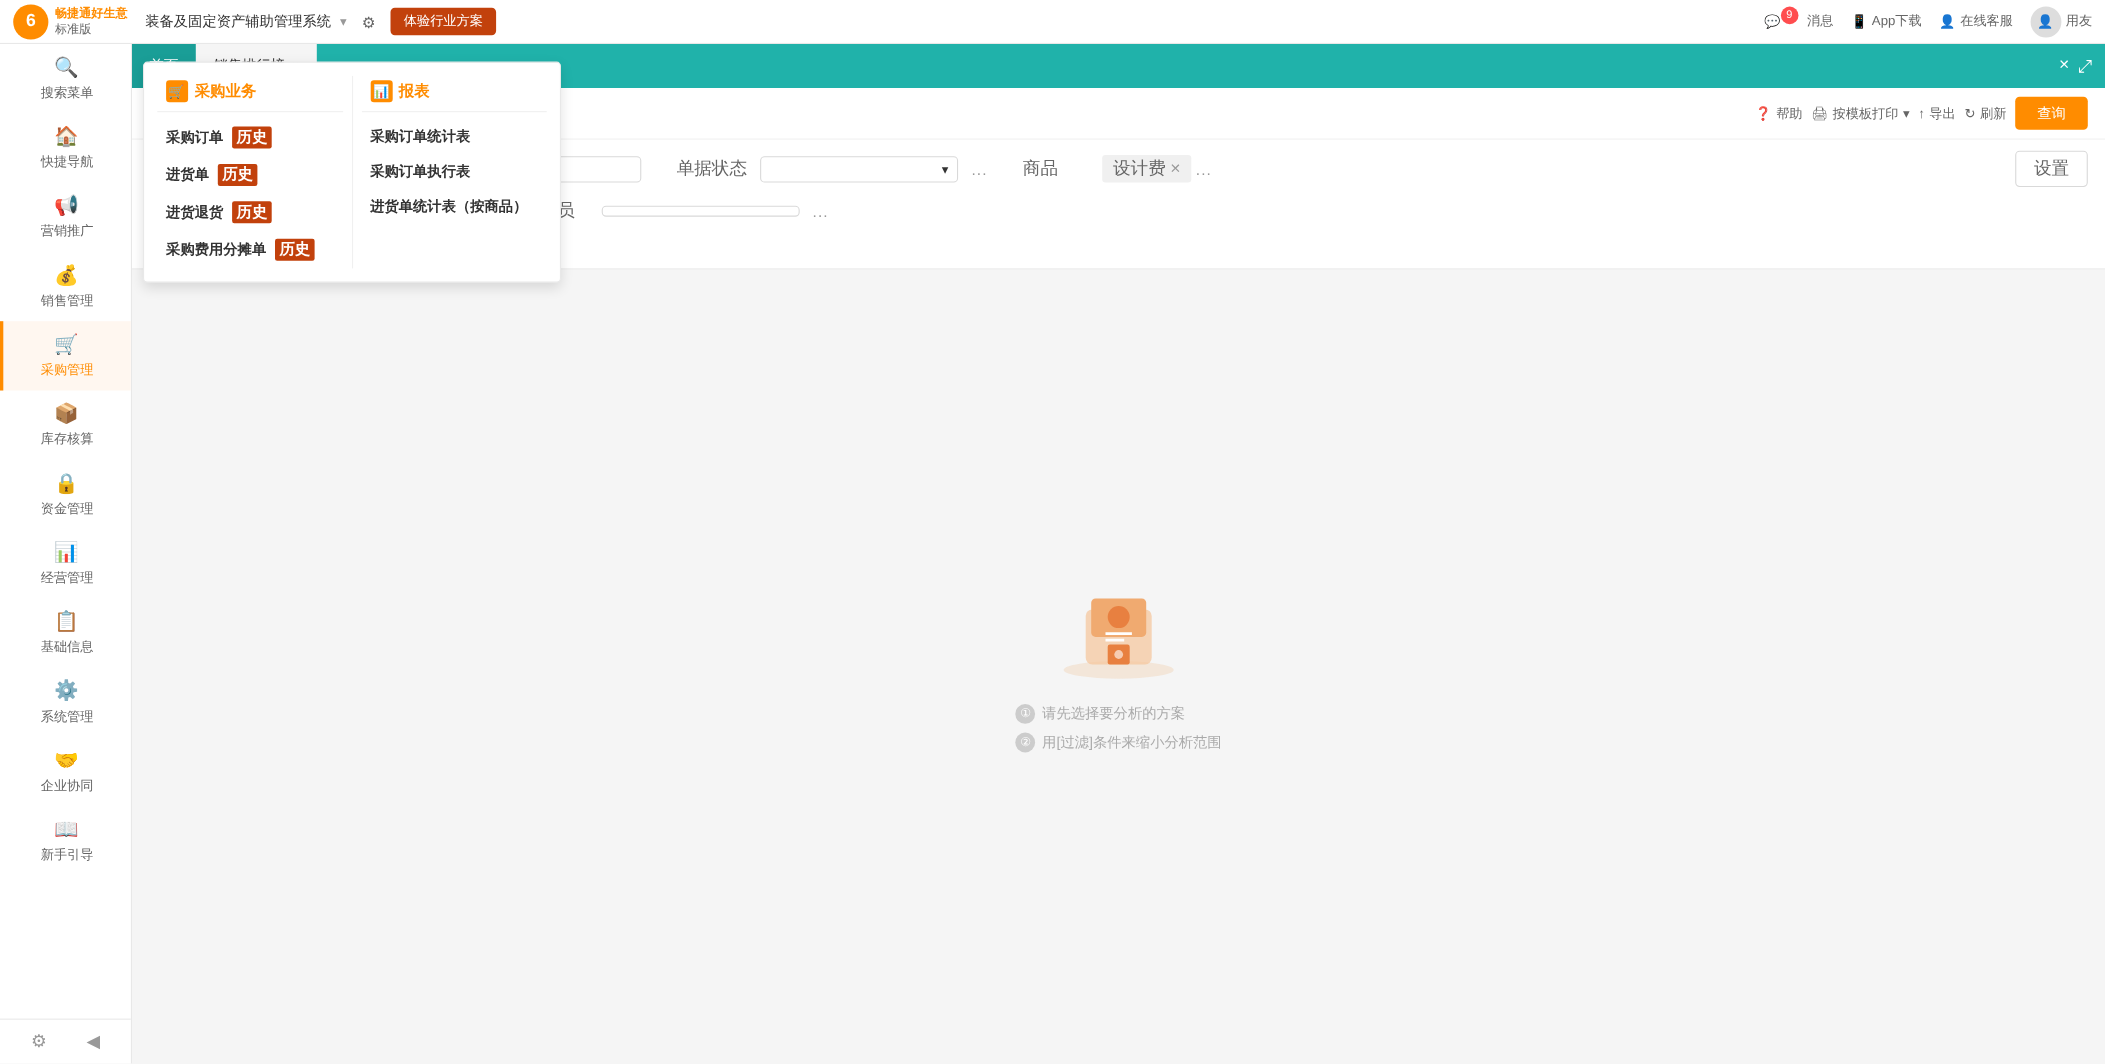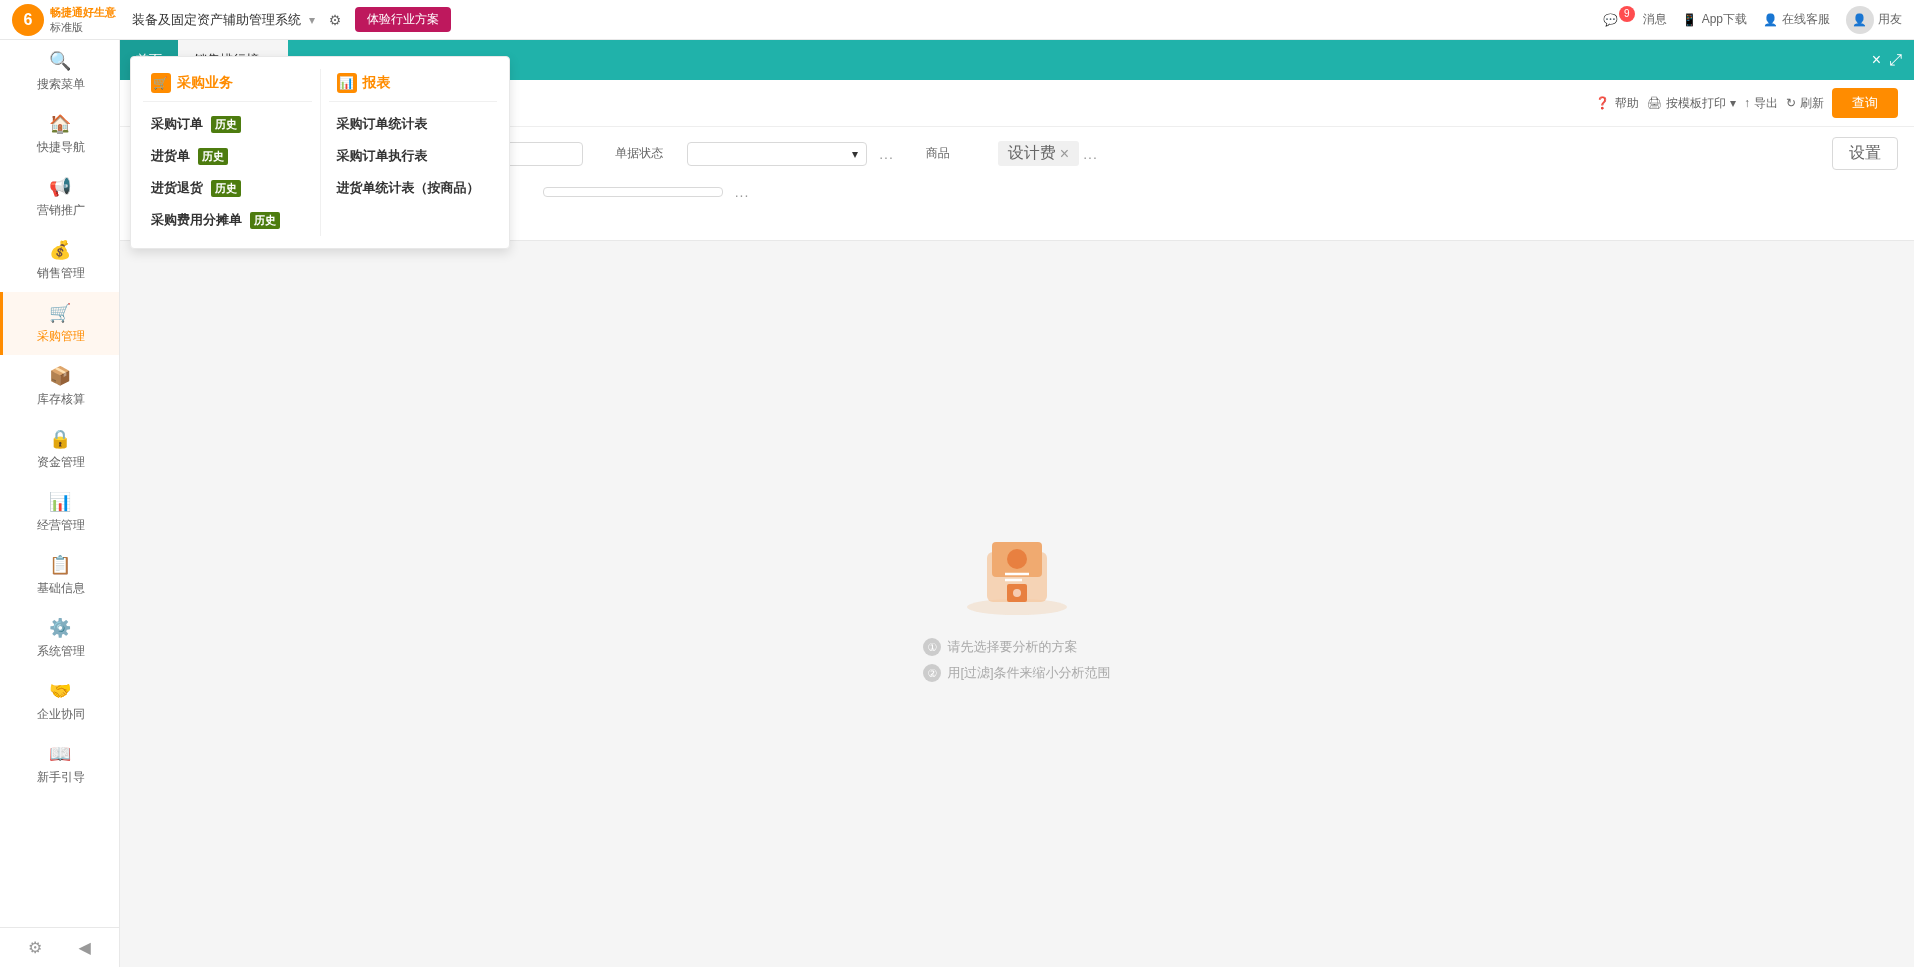--- a/index.html
+++ b/index.html
@@ -56,21 +56,21 @@
       width: 24px;
       height: 24px;
       display: flex;
       align-items: center;
       justify-content: center;
       color: #666;
       cursor: pointer;
       font-size: 14px;
     }
     .industry-btn {
-      background: #be185d;
+      background: #c2410c;
       color: white;
       border: none;
       padding: 4px 12px;
       border-radius: 4px;
       cursor: pointer;
       font-size: 12px;
     }
 
     .header-right {
       display: flex;
@@ -205,21 +205,21 @@
       padding: 10px 16px;
       border-bottom: 1px solid #e8e8e8;
     }
     .filter-row {
       display: flex;
       align-items: center;
       gap: 12px;
       margin-bottom: 8px;
     }
     .filter-row:last-child { margin-bottom: 0; }
-    .filter-label { color: #666; font-size: 12px; min-width: 60px; }
+    .filter-label { color: #666; font-size: 16px; min-width: 60px; }
     .filter-input {
       border: 1px solid #d9d9d9;
       border-radius: 4px;
       padding: 4px 8px;
       font-size: 12px;
       color: #333;
       min-width: 200px;
     }
     .filter-select {
       border: 1px solid #d9d9d9;
@@ -373,23 +373,23 @@
       align-items: center;
       gap: 8px;
       padding: 7px 8px;
       cursor: pointer;
       color: #333;
       font-size: 13px;
       border-radius: 3px;
       font-weight: bold;
     }
     .history-badge {
-      background: #4d7c0f;
-      color: white;
-      font-size: 11px;
+      background: #c2410c;
+      color: white;
+      font-size: 14px;
       padding: 1px 4px;
       border-radius: 2px;
     }
     .menu-divider {
       width: 1px;
       background: #f0f0f0;
       margin: 0 8px;
     }
 
     .filter-top-row {

